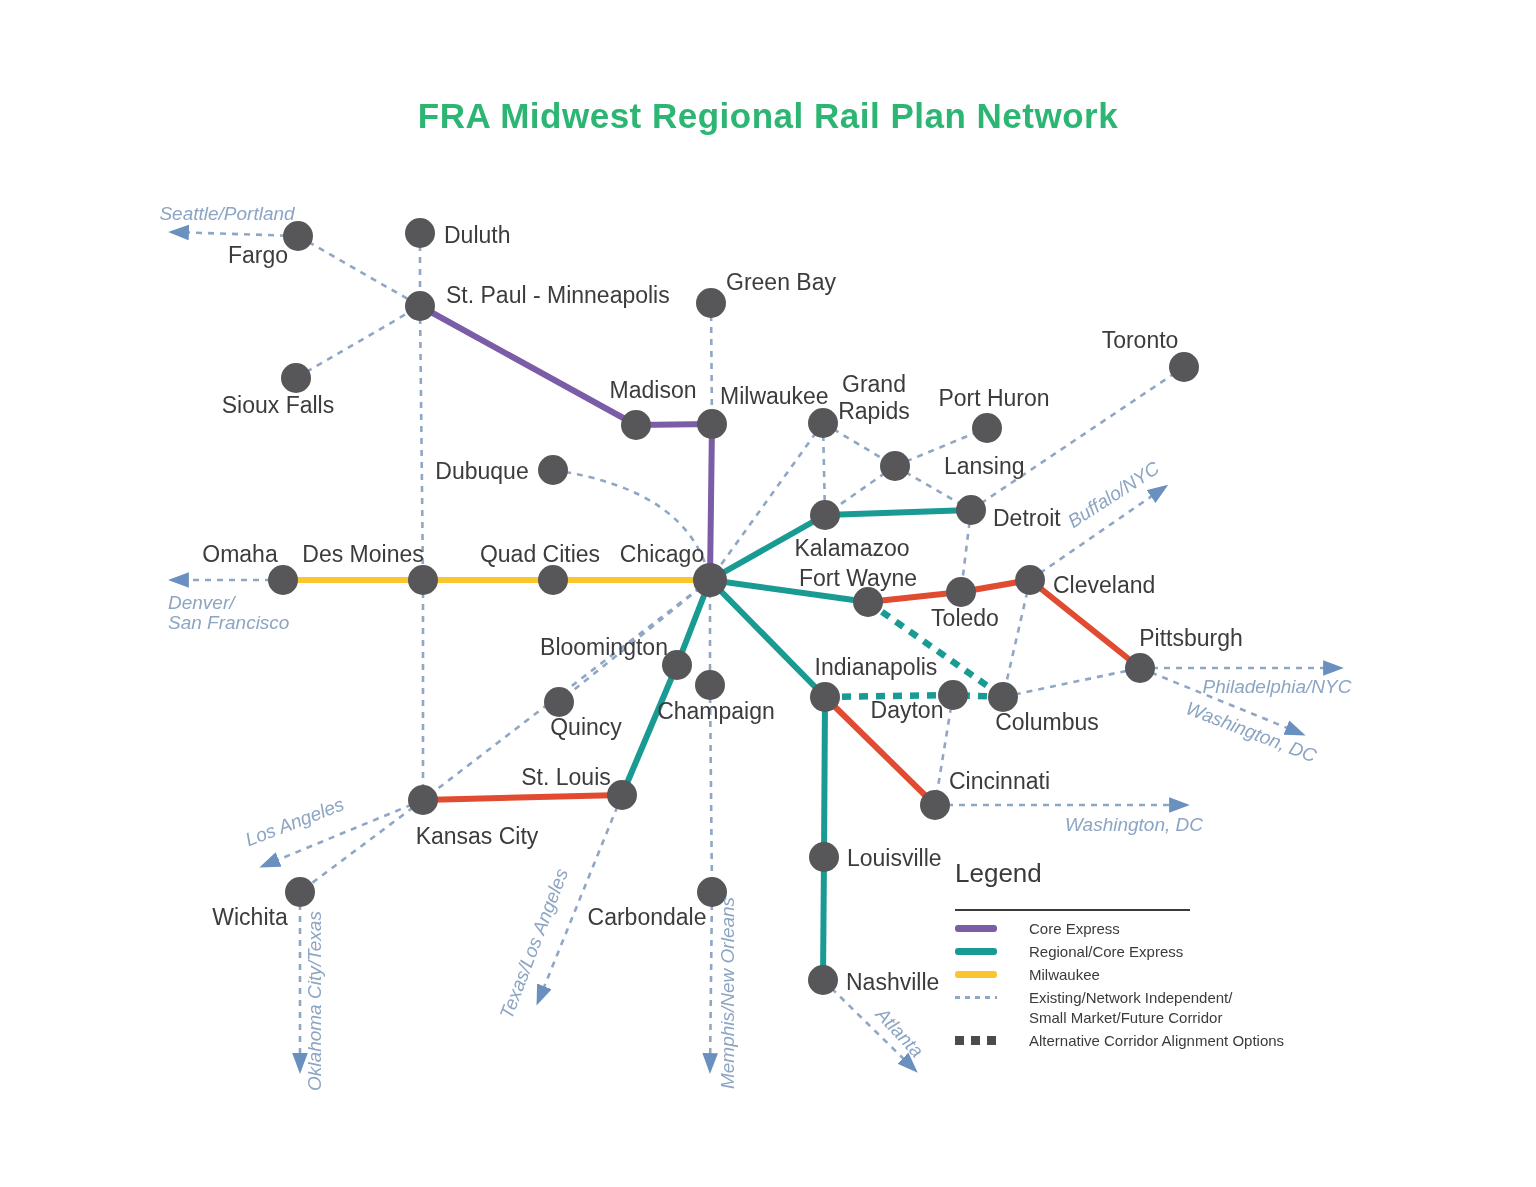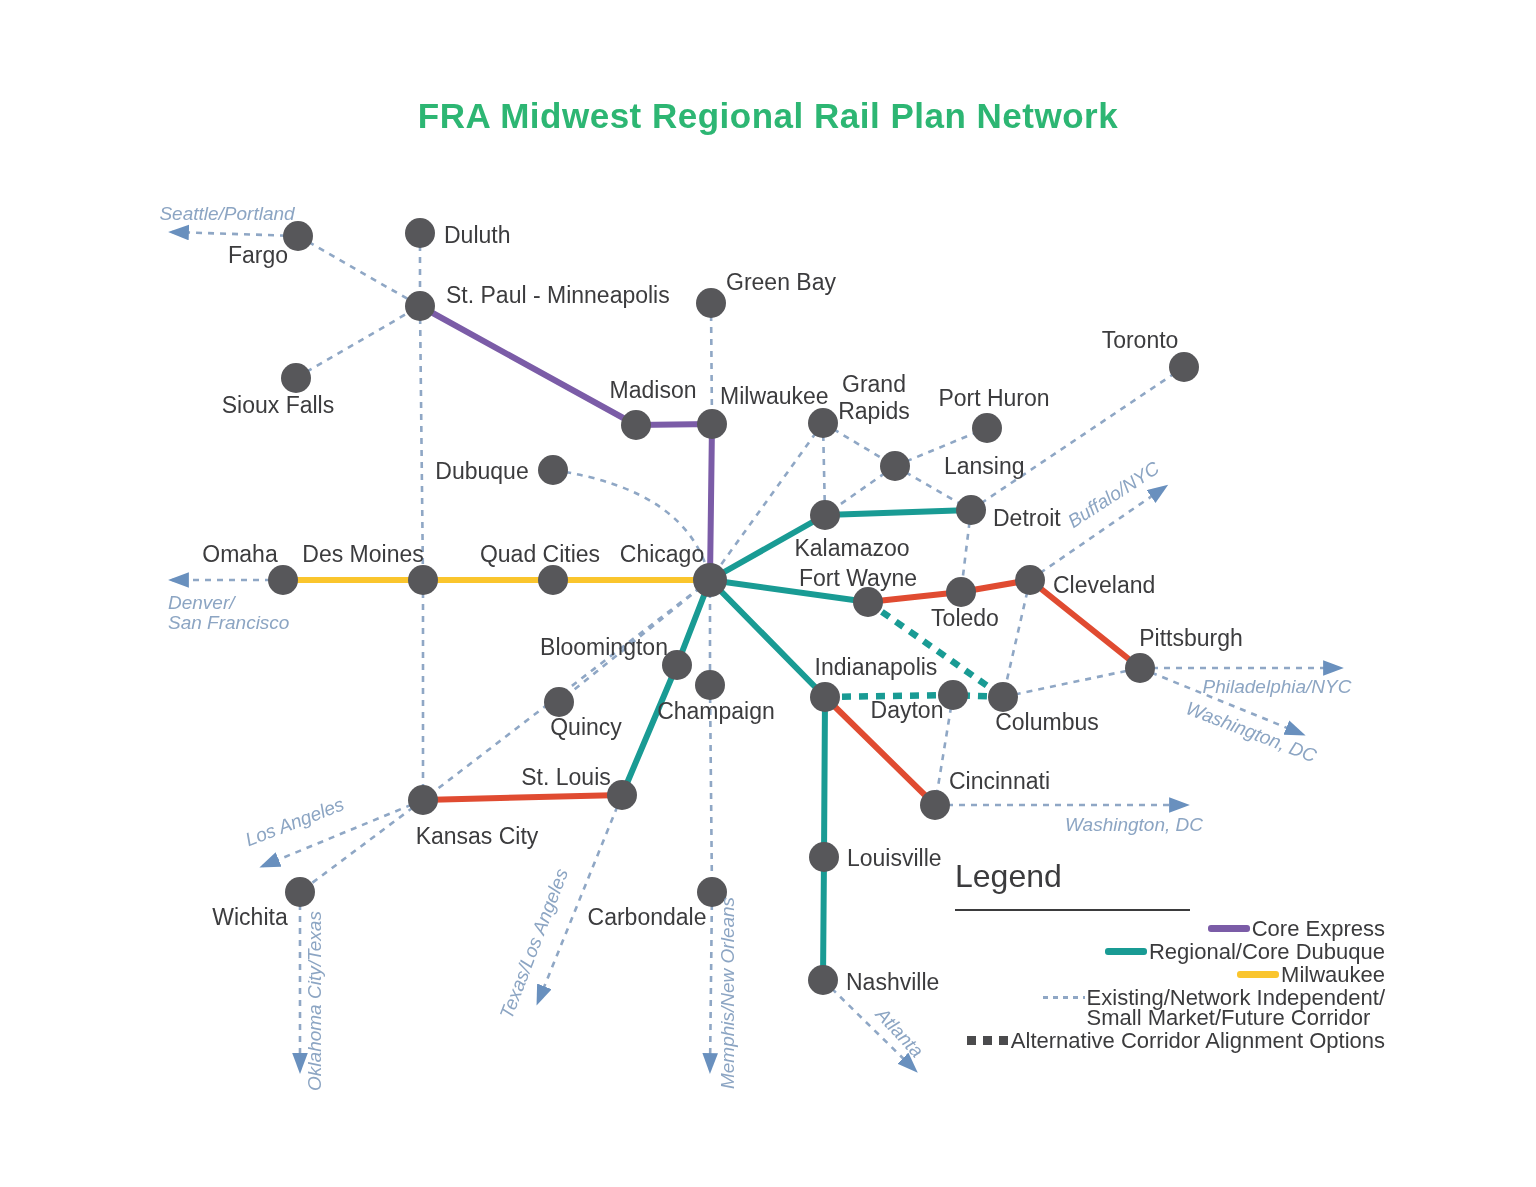--- a/index.html
+++ b/index.html
@@ -7,23 +7,23 @@
   .page-title{
     position:absolute;left:0;top:96px;width:1536px;text-align:center;
     font-size:35px;font-weight:bold;letter-spacing:0.5px;color:#2DB673;
   }
   #map-wrap{position:absolute;left:0;top:0;width:1536px;height:1187px;}
   svg{display:block;}
   .city-label{font-size:23px;fill:#3C3C3E;}
   .ext-label{font-size:19px;font-style:italic;fill:#8CA5C3;}
   
   #legend{position:absolute;left:955px;top:858px;width:430px;color:#3B3B3D;}
-  #legend .legend-title{font-size:32px;padding-bottom:14px;border-bottom:2.5px solid #3B3B3D;width:235px;}
+  #legend .legend-title{font-size:26px;padding-bottom:20px;border-bottom:2.5px solid #3B3B3D;width:235px;}
   #legend .rows{margin-top:8px;display:flex;flex-direction:column;gap:3px;}
-  #legend .row{display:flex;align-items:flex-start;gap:2px;font-size:22px;line-height:20px;justify-content:flex-end;}
+  #legend .row{display:flex;align-items:flex-start;gap:32px;font-size:15px;line-height:20px;}
   #legend .sw{width:42px;flex:none;margin-top:6px;height:7px;border-radius:3px;}
   #legend .sw-alternative{height:9px;border-radius:0;margin-top:5px;}
   #legend .sw-existing{height:3px;border-radius:0;margin-top:8px;}
 </style>
 </head>
 <body>
 
 <div class="page-title">FRA Midwest Regional Rail Plan Network</div>
 
 <div id="map-wrap">
@@ -178,21 +178,21 @@
 
 <div id="legend">
   <div class="legend-title">Legend</div>
   <div class="rows" id="legend-items">
       <div class="row">
         <span class="sw sw-core_express" style="background: rgb(123, 92, 167);"></span>
         <span>Core Express</span>
       </div>
       <div class="row">
         <span class="sw sw-regional_core_express" style="background: rgb(25, 155, 148);"></span>
-        <span>Regional/Core Dubuque</span>
+        <span>Regional/Core Express</span>
       </div>
       <div class="row">
         <span class="sw sw-emerging" style="background: rgb(250, 197, 45);"></span>
         <span>Milwaukee</span>
       </div>
       <div class="row">
         <span class="sw sw-existing" style="background: repeating-linear-gradient(90deg, rgb(143, 167, 197) 0px, rgb(143, 167, 197) 5px, transparent 5px, transparent 10px);"></span>
         <span>
           <div>Existing/Network Independent/</div>
           <div>Small Market/Future Corridor</div>

